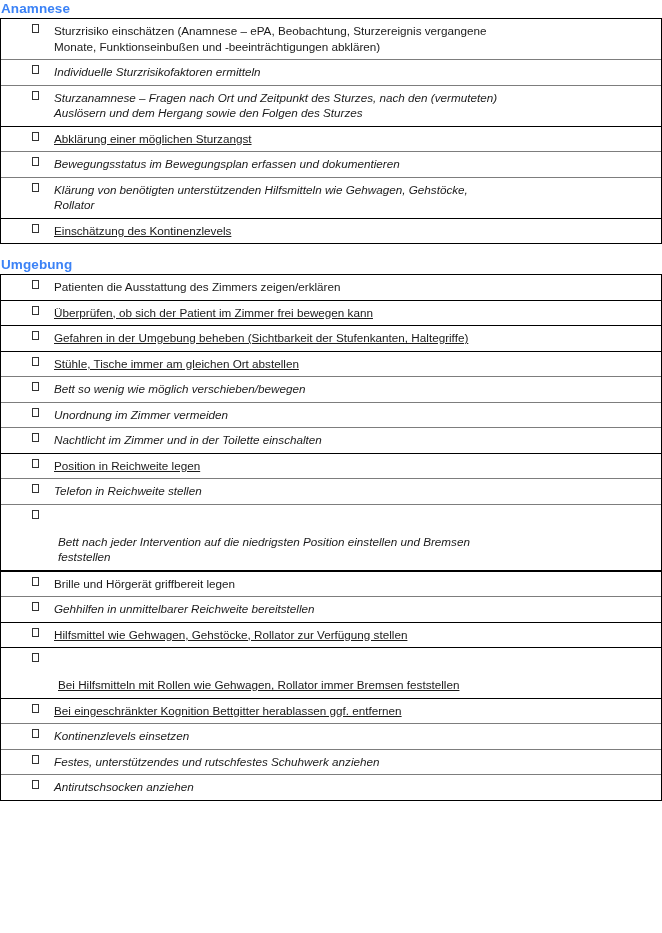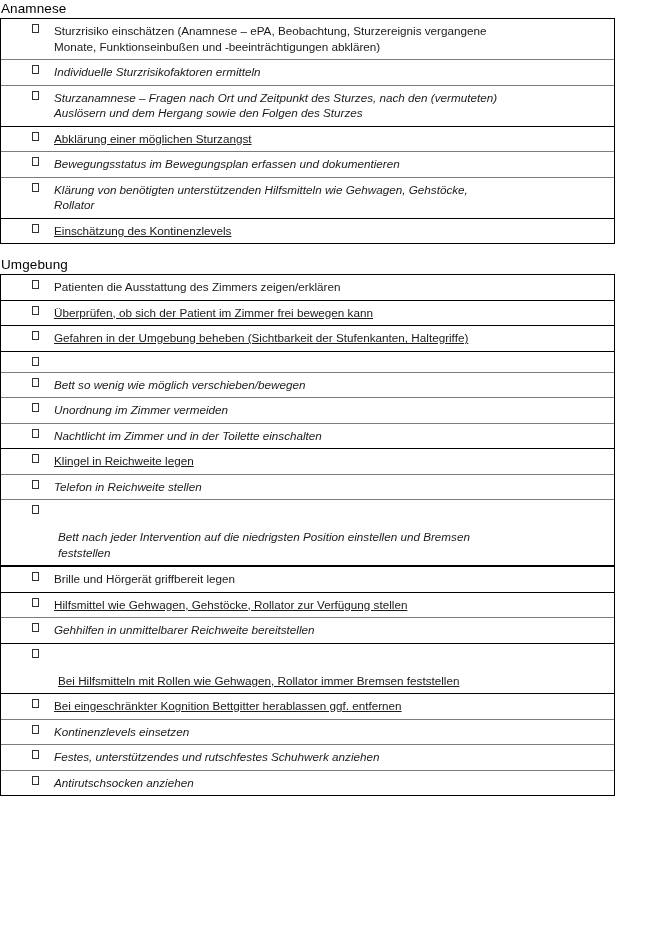--- a/index.html
+++ b/index.html
@@ -16,35 +16,35 @@
   }
   .page {
     width: 662px;
     height: 933px;
     position: relative;
     box-sizing: border-box;
   }
 
   
   .section-heading {
-    color: #000000;
+    color: #3b82f6;
     font-size: 13.5px;
-    font-weight: 400;
+    font-weight: 700;
     line-height: 15px;
     padding: 0 0 2px 1px;
     letter-spacing: 0.1px;
     white-space: nowrap;
   }
   .section-1 .section-heading { padding-top: 1px; }
   .section-2 .section-heading { padding-top: 13px; }
   .section-3 .section-heading { padding-top: 13px; }
 
   
   .checktable {
-    width: 615px;
+    width: 662px;
     box-sizing: border-box;
     border: 1.4px solid #000000;
     border-collapse: separate;
     background: #ffffff;
   }
   .row {
     display: flex;
     align-items: flex-start;
     box-sizing: border-box;
     background: #ffffff;
@@ -154,20 +154,21 @@
           <div class="row div-black">
             <div class="checkbox-cell">
               <span class="checkbox"></span>
             </div>
             <div class="row-text">Gefahren in der Umgebung beheben (Sichtbarkeit der Stufenkanten, Haltegriffe)</div>
           </div>
           <div class="row div-black">
             <div class="checkbox-cell">
               <span class="checkbox"></span>
             </div>
+            <div class="row-text">Stühle, Tische immer am gleichen Ort abstellen</div>
           </div>
           <div class="row div-gray">
             <div class="checkbox-cell">
               <span class="checkbox"></span>
             </div>
             <div class="row-text">Bett so wenig wie möglich verschieben/bewegen</div>
           </div>
           <div class="row div-gray">
             <div class="checkbox-cell">
               <span class="checkbox"></span>
@@ -177,21 +178,21 @@
           <div class="row div-gray">
             <div class="checkbox-cell">
               <span class="checkbox"></span>
             </div>
             <div class="row-text">Nachtlicht im Zimmer und in der Toilette einschalten</div>
           </div>
           <div class="row div-black">
             <div class="checkbox-cell">
               <span class="checkbox"></span>
             </div>
-            <div class="row-text">Klingel in Reichweite legen</div>
+            <div class="row-text">Position in Reichweite legen</div>
           </div>
           <div class="row div-gray">
             <div class="checkbox-cell">
               <span class="checkbox"></span>
             </div>
             <div class="row-text">Telefon in Reichweite stellen</div>
           </div>
           <div class="row div-gray">
             <div class="checkbox-cell">
               <span class="checkbox"></span>
@@ -202,31 +203,31 @@
         </div>
       </div>
       <div class="section section-3">
         <div class="checktable">
           <div class="row first">
             <div class="checkbox-cell">
               <span class="checkbox"></span>
             </div>
             <div class="row-text">Brille und Hörgerät griffbereit legen</div>
           </div>
+          <div class="row div-gray">
+            <div class="checkbox-cell">
+              <span class="checkbox"></span>
+            </div>
+            <div class="row-text">Gehhilfen in unmittelbarer Reichweite bereitstellen</div>
+          </div>
           <div class="row div-black">
             <div class="checkbox-cell">
               <span class="checkbox"></span>
             </div>
             <div class="row-text">Hilfsmittel wie Gehwagen, Gehstöcke, Rollator zur Verfügung stellen</div>
-          </div>
-          <div class="row div-gray">
-            <div class="checkbox-cell">
-              <span class="checkbox"></span>
-            </div>
-            <div class="row-text">Gehhilfen in unmittelbarer Reichweite bereitstellen</div>
           </div>
           <div class="row div-black">
             <div class="checkbox-cell">
               <span class="checkbox"></span>
             </div>
             <div class="row-text indented"> Bei Hilfsmitteln mit Rollen wie Gehwagen, Rollator immer Bremsen feststellen</div>
           </div>
           <div class="row div-black">
             <div class="checkbox-cell">
               <span class="checkbox"></span>

